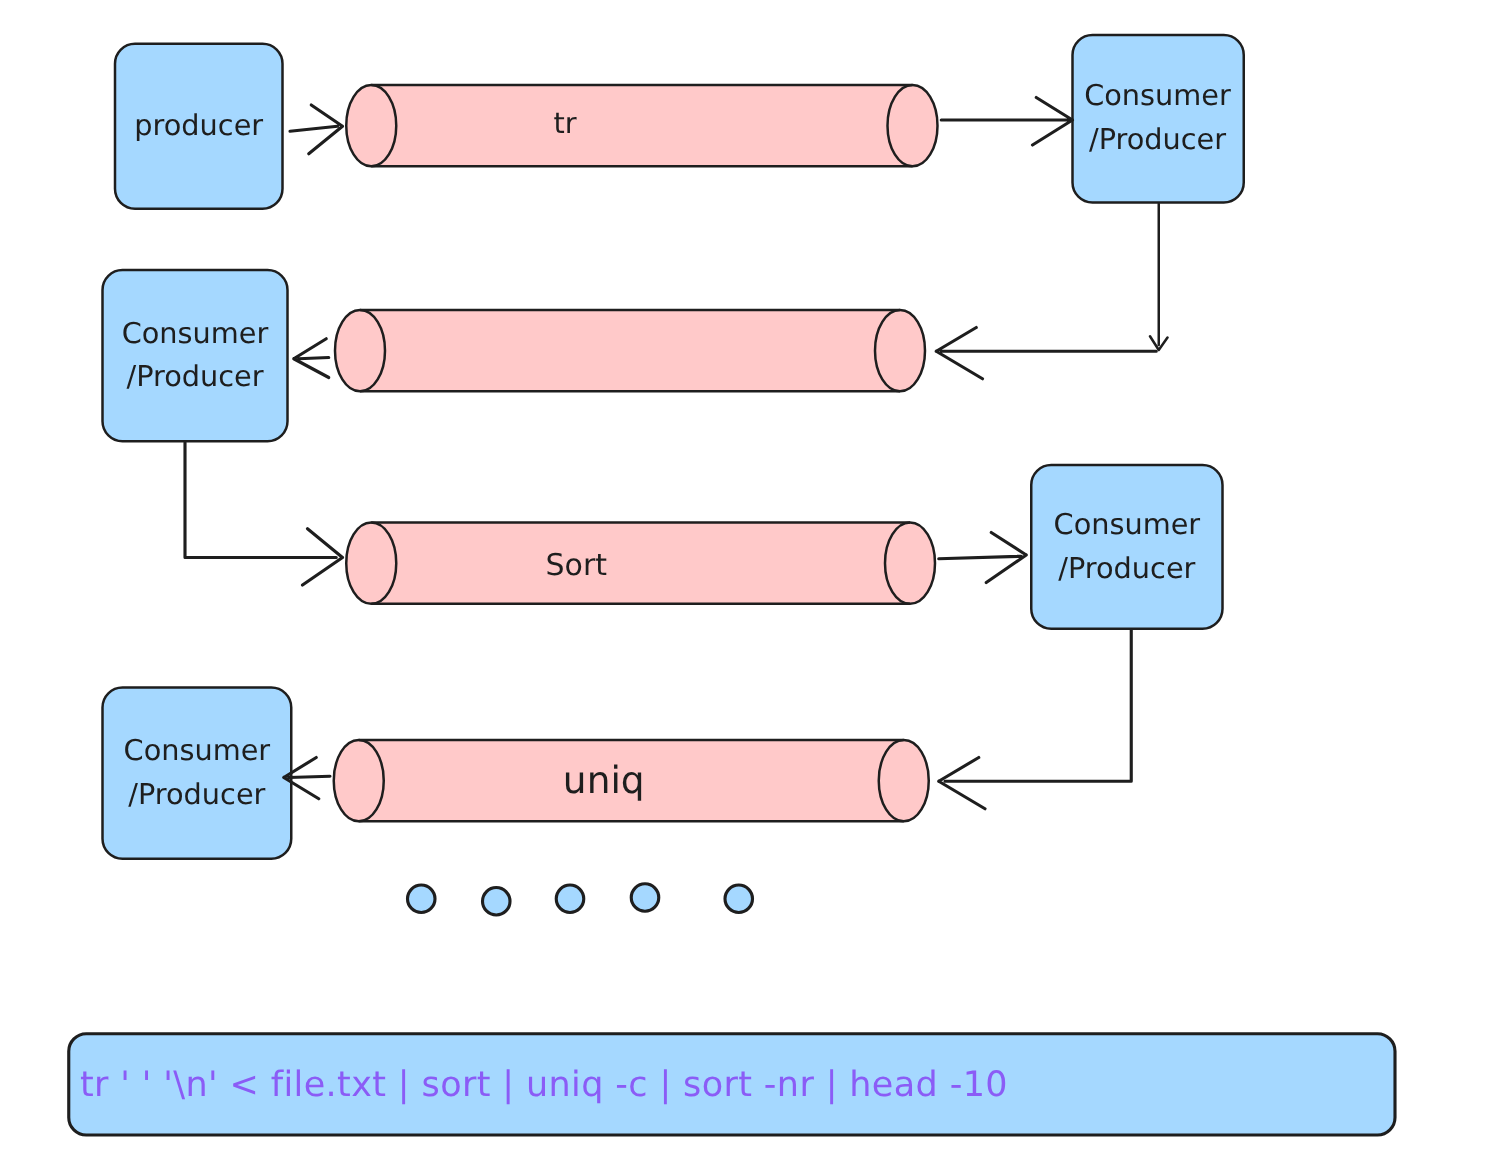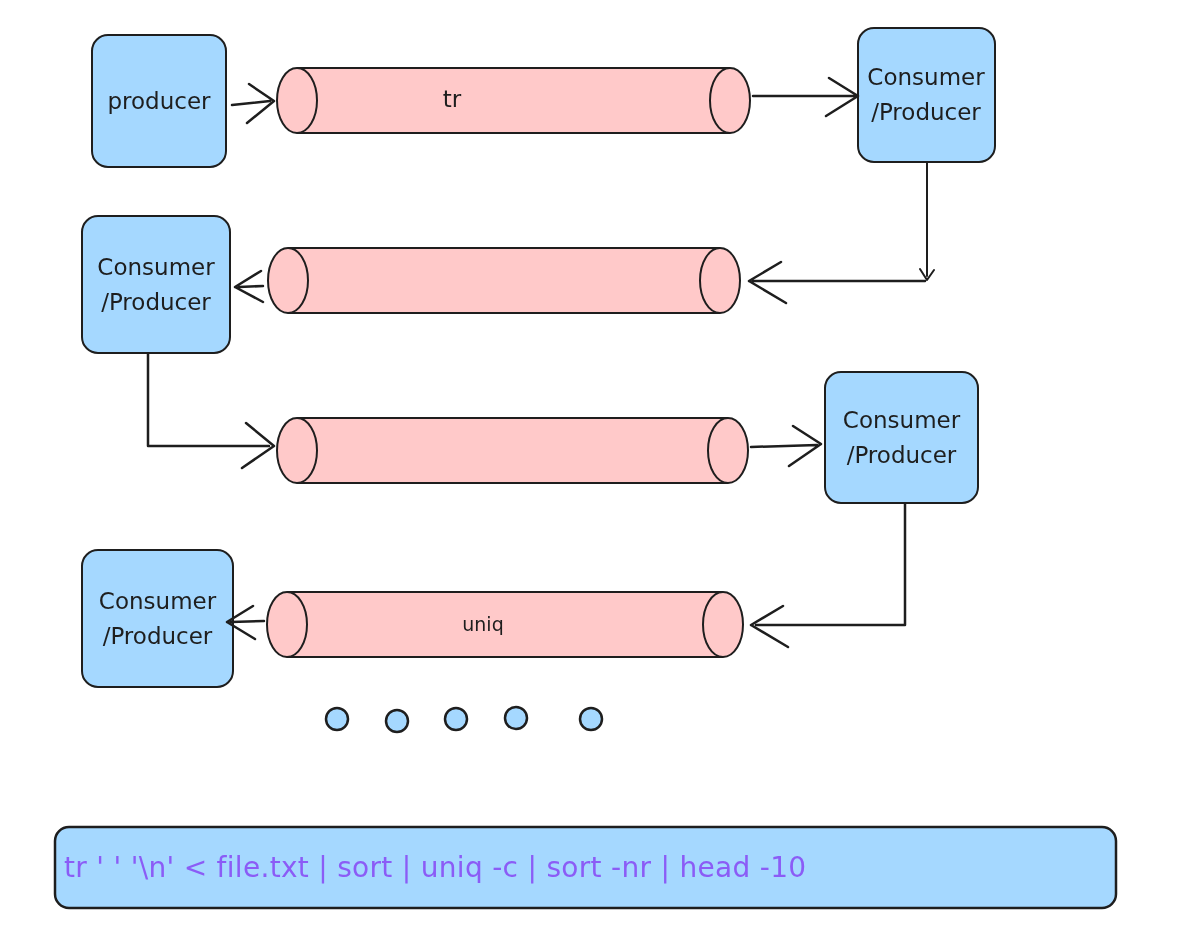--- a/index.html
+++ b/index.html
@@ -132,18 +132,19 @@
   </div>
 
   <div class="lbl box-lbl" style="left:82px; top:550px; width:151px; height:137px;">
     <div>Consumer</div>
     <div>/Producer</div>
   </div>
 
   <div class="lbl pipe-lbl" style="left:342px; top:79px; width:220px; height:40px; font-size:23px;">tr</div>
 
 
+  <div class="lbl pipe-lbl" style="left:351px; top:432px; width:220px; height:40px;">Sort</div>
 
-  <div class="lbl pipe-lbl" style="left:373px; top:604px; width:220px; height:40px; font-size:19px;">uniq</div>
+  <div class="lbl pipe-lbl" style="left:373px; top:604px; width:220px; height:40px; font-size:30px;">uniq</div>
 
   <div class="cmd-lbl" style="left:64px; top:827px; width:1040px; height:81px;">tr ' ' '\n' &lt; file.txt | sort | uniq -c | sort -nr | head -10</div>
 
 </div>
 
 </body></html>

